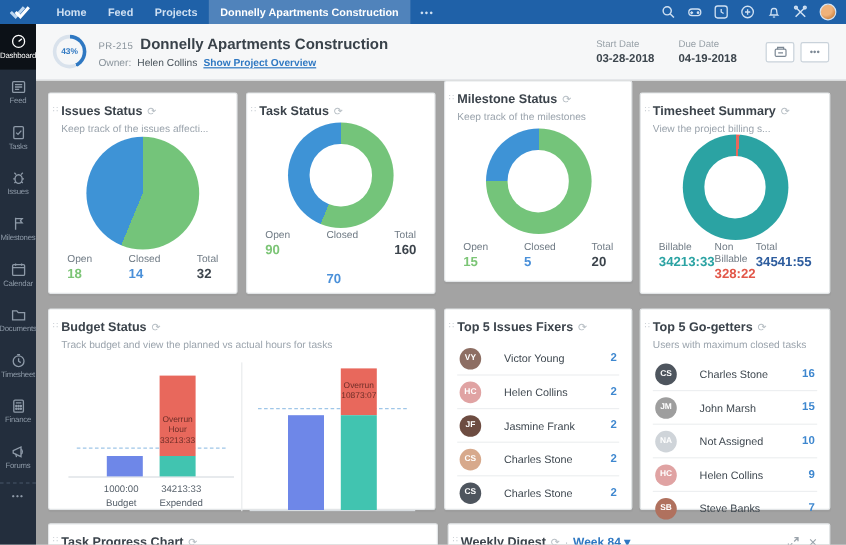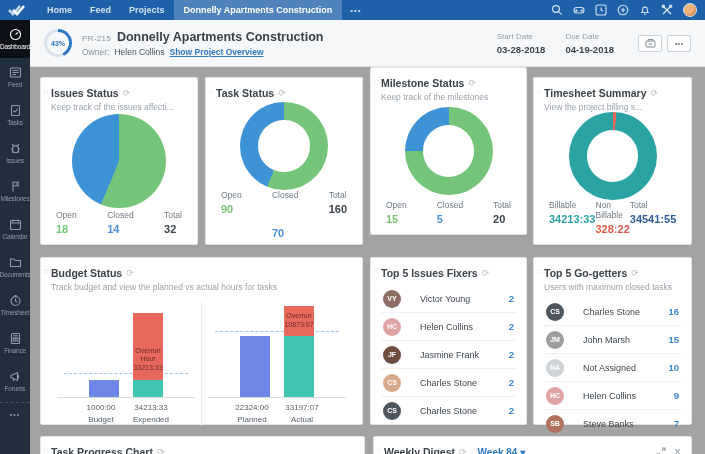--- a/index.html
+++ b/index.html
@@ -421,30 +421,20 @@
               <div class="bbar" style="height: 64%; background: rgb(110, 135, 232);"></div>
             </div>
             <div class="bcol">
               <div class="bover" style="height: 32%; background: rgb(232, 104, 92);">
                 <div>Overrun</div>
                 <div>10873:07</div>
               </div>
               <div class="bbar" style="height: 64%; background: rgb(65, 196, 176);"></div>
             </div>
           </div>
-          <div class="blabels">
-            <div class="blab">
-              <div>22324:00</div>
-              <div>Planned</div>
-            </div>
-            <div class="blab">
-              <div>33197:07</div>
-              <div>Actual</div>
-            </div>
-          </div>
         </div>
       </div>
   </div>
 
   <div class="card" style="left:340px; top:190px; width:157px; height:168px;">
     <span class="handle">∷</span>
     <div class="ctitle-row">
       <span class="ctitle">Top 5 Issues Fixers</span>
       <span class="refresh">⟳</span>
     </div>

